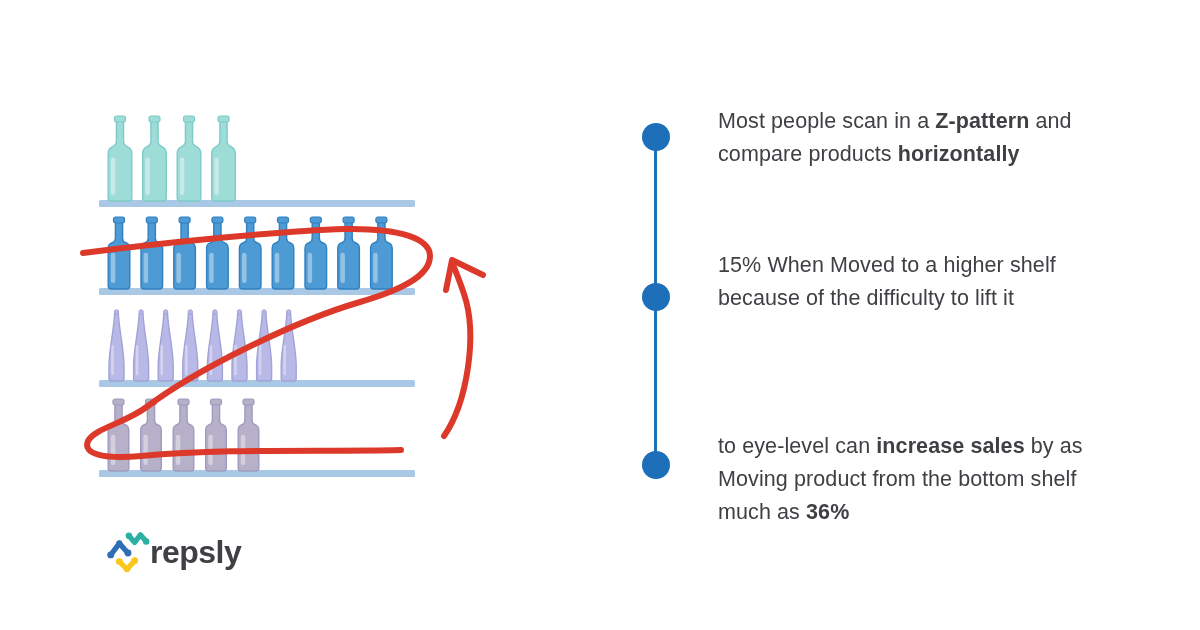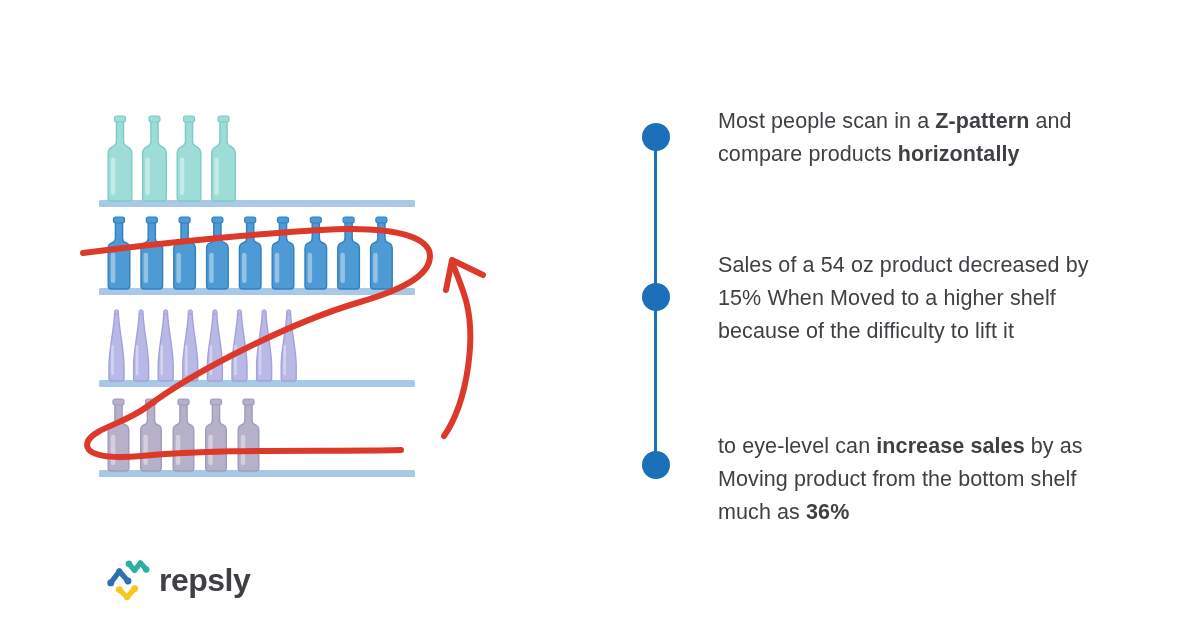--- a/index.html
+++ b/index.html
@@ -36,22 +36,22 @@
     position:absolute;left:718px;width:430px;
     color:var(--text);
     font-size:21.5px;line-height:33px;letter-spacing:.1px;
   }
   .tl-text .txt-line{white-space:nowrap;}
   .tl-text b{font-weight:700;}
   .item-0{top:105px;} .item-1{top:249px;} .item-2{top:430px;}
 
   
   .logo{
-    position:absolute;left:104px;top:556px;height:48px;
-    display:flex;align-items:center;gap:9px;text-align:center;
+    position:absolute;left:104px;top:528px;height:48px;
+    display:flex;align-items:center;text-align:center;
   }
   .logo-mark{width:46px;height:46px;}
   .logo-word{
     font-size:32px;font-weight:600;color:var(--logo-text);
     letter-spacing:-0.5px;line-height:46px;
   }
 </style>
 </head>
 <body>
 
@@ -349,21 +349,20 @@
   <div class="tl-connector"></div>
   <div class="tl-dot dot-0"></div>
   <div class="tl-dot dot-1"></div>
   <div class="tl-dot dot-2"></div>
 
   <div class="tl-text item-0">
       <div class="txt-line"><span>Most people scan in a </span><b>Z-pattern</b><span> and</span></div>
       <div class="txt-line"><span>compare products </span><b>horizontally</b></div>
     </div>
   <div class="tl-text item-1">
-      <div class="txt-line"><span>Sales of a 54 oz product decreased by</span></div>
       <div class="txt-line"><span>15% When Moved to a higher shelf</span></div>
       <div class="txt-line"><span>because of the difficulty to lift it</span></div>
     </div>
   <div class="tl-text item-2">
       <div class="txt-line"><span>to eye-level can </span><b>increase sales</b><span> by as</span></div>
       <div class="txt-line"><span>Moving product from the bottom shelf</span></div>
       <div class="txt-line"><span>much as </span><b>36%</b></div>
     </div>
 
   <div class="logo">

